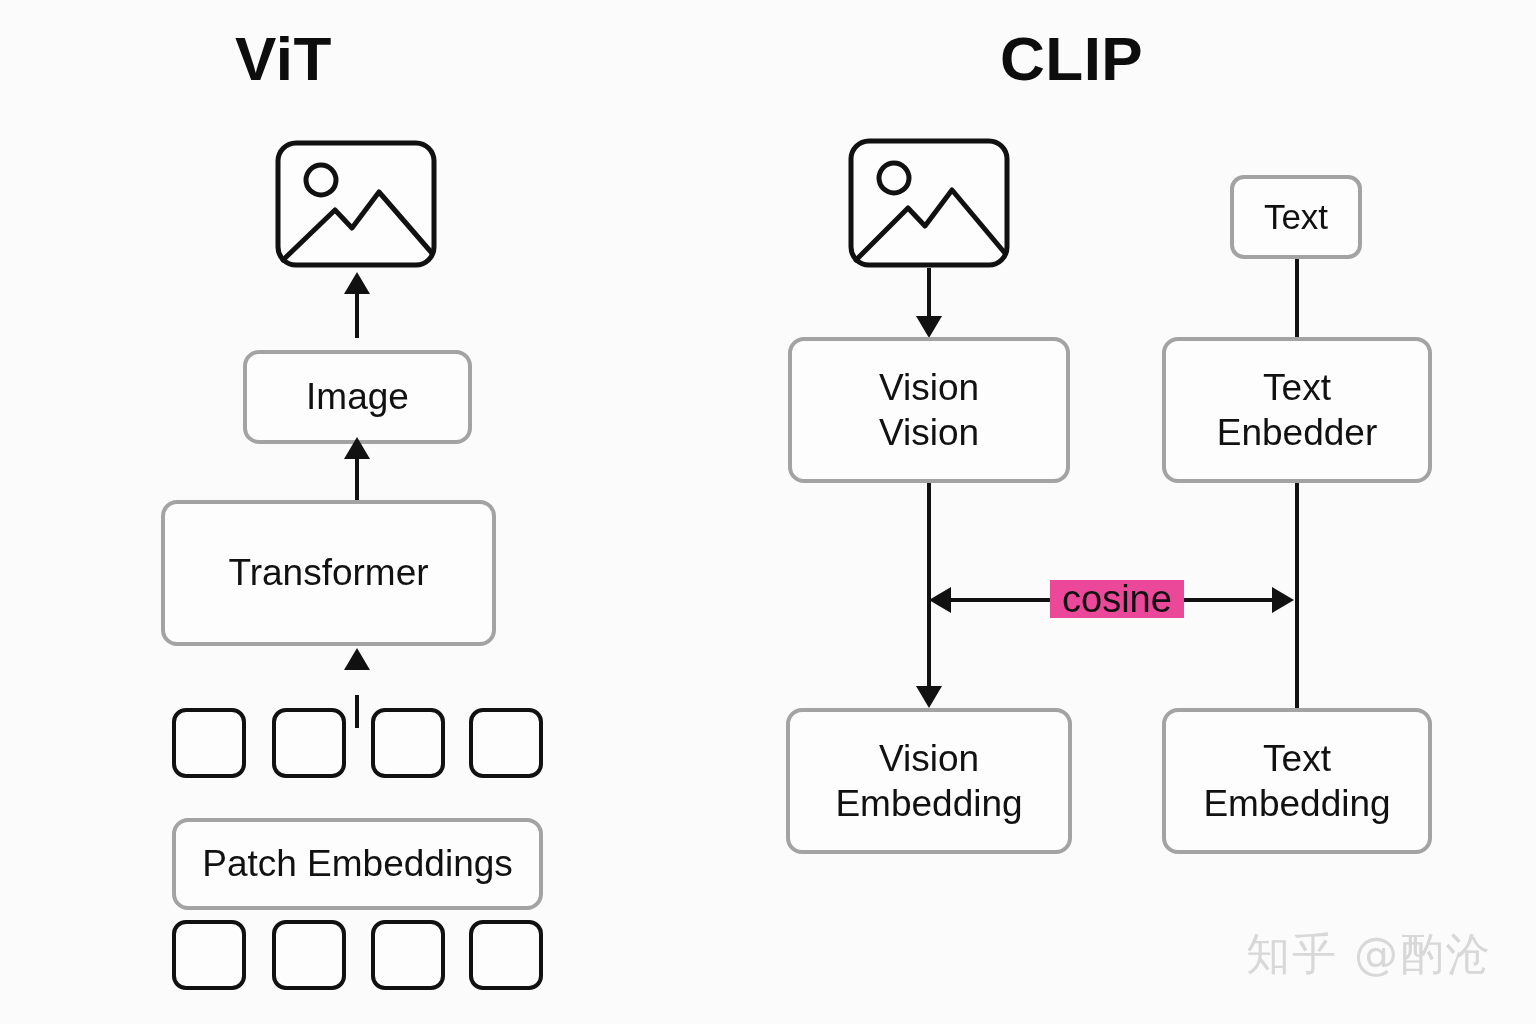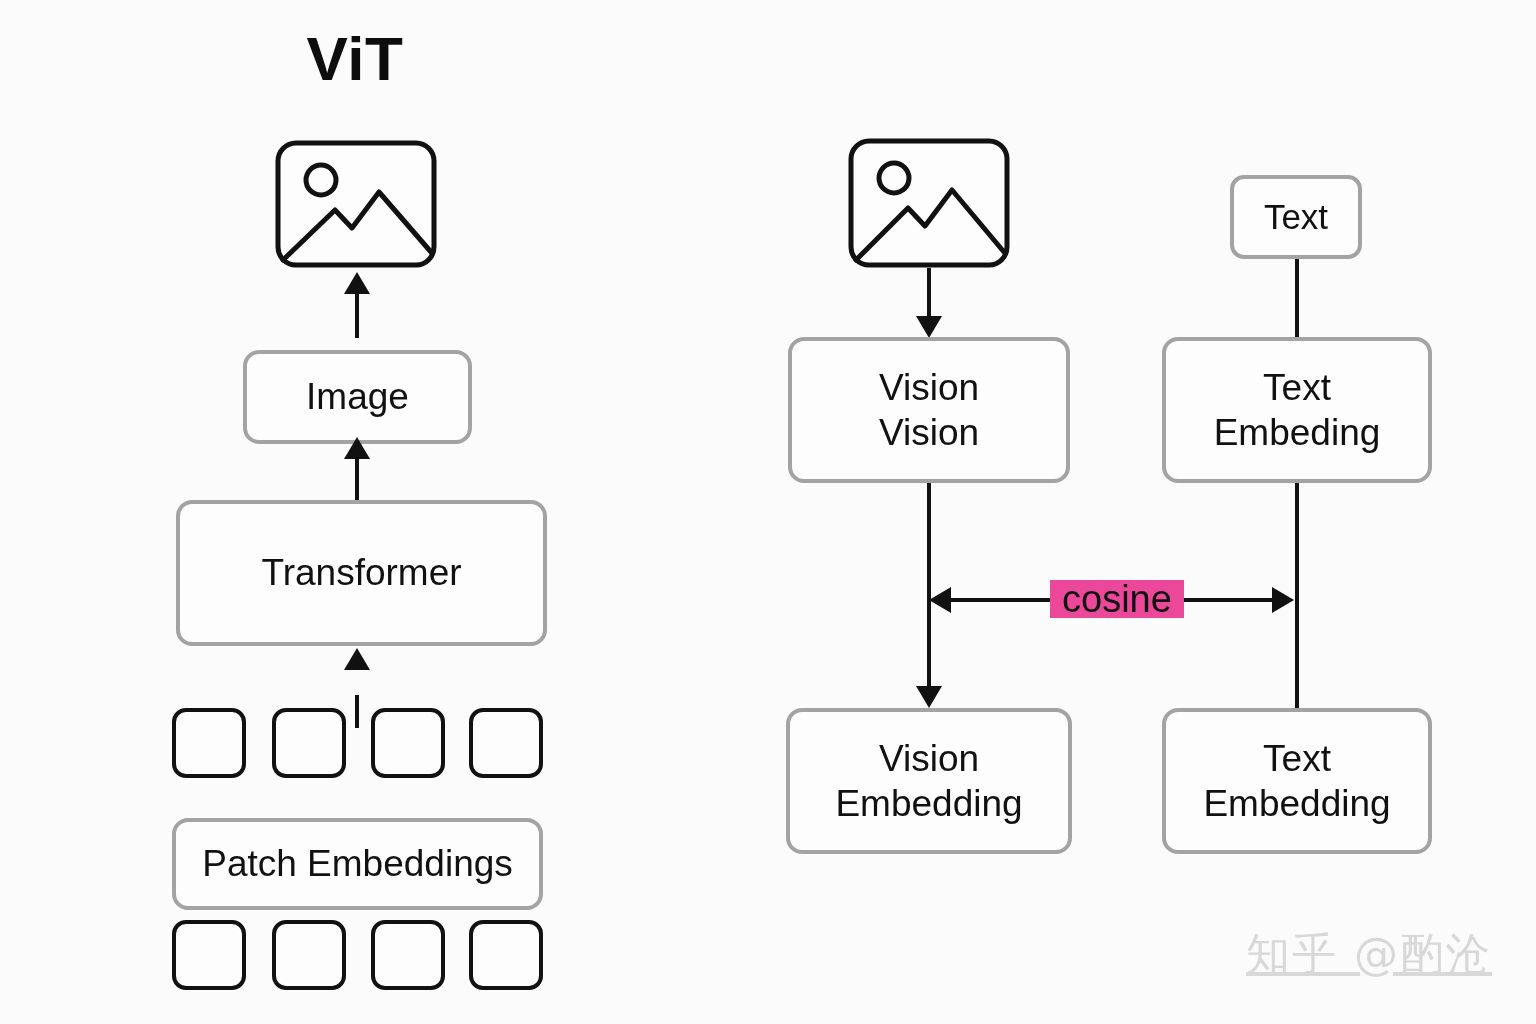--- a/index.html
+++ b/index.html
@@ -22,21 +22,20 @@
     background: #fbfbfb;
   }
 
   
   .title {
     position: absolute;
     font-size: 62px;
     font-weight: 700;
     letter-spacing: 0.5px;
     color: #0d0d0d;
-    text-align: center;
     white-space: nowrap;
     line-height: 1;
   }
 
   .node {
     position: absolute;
     box-sizing: border-box;
     border: 4px solid #a3a3a3;
     border-radius: 16px;
     background: #fdfdfd;
@@ -135,40 +134,41 @@
     letter-spacing: 2px;
     font-family: "DejaVu Sans", sans-serif;
   }
 </style>
 </head>
 <body>
 
 <div id="canvas">
 
   <div class="title" style="left:235px; top:28px; width:240px;">ViT</div>
+  <div class="title" style="left:1000px; top:28px; width:280px;">CLIP</div>
 
   <div class="img-icon" style="left:275px; top:140px; width:162px; height:128px;">
     <svg viewBox="0 0 162 128" xmlns="http://www.w3.org/2000/svg">
       <rect x="3" y="3" width="156" height="122" rx="18" ry="18" fill="#fdfdfd" stroke="#111111" stroke-width="5"></rect>
       <circle cx="46" cy="40" r="15" fill="none" stroke="#111111" stroke-width="5"></circle>
       <path d="M 8 120 L 60 70 L 77 88 L 104 52 L 156 112" fill="none" stroke="#111111" stroke-width="5" stroke-linejoin="round" stroke-linecap="round"></path>
     </svg>
   </div>
 
   <div class="vline" style="left:355px; top:290px; height:48px;"></div>
   <div class="arrow-up" style="left:344px; top:272px;"></div>
 
   <div class="node" style="left:243px; top:340px; width:229px; height:94px;margin-top:10px;">
     <span>Image</span>
   </div>
 
   <div class="vline" style="left:355px; top:455px; height:45px;"></div>
   <div class="arrow-up" style="left:344px; top:437px;"></div>
 
-  <div class="node" style="left:176px; top:500px; width:371px; height:146px; flex-direction:row;">
+  <div class="node" style="left:161px; top:500px; width:335px; height:146px; flex-direction:row;">
     <span>Transformer</span>
   </div>
 
   <div class="vline" style="left:355px; top:695px; height:33px;"></div>
   <div class="arrow-up" style="left:344px; top:648px;"></div>
 
   <div class="patch" style="left:172px; top:708px; width:74px; height:70px;"></div>
   <div class="patch" style="left:272px; top:708px; width:74px; height:70px;"></div>
   <div class="patch" style="left:371px; top:708px; width:74px; height:70px;"></div>
   <div class="patch" style="left:469px; top:708px; width:74px; height:70px;"></div>
@@ -199,21 +199,21 @@
 
   <div class="vline" style="left:1295px; top:259px; height:80px;"></div>
 
   <div class="node" style="left:788px; top:337px; width:282px; height:146px; flex-direction:column;">
     <span>Vision</span>
     <span>Vision</span>
   </div>
 
   <div class="node" style="left:1162px; top:337px; width:270px; height:146px; flex-direction:column;">
     <span>Text</span>
-    <span>Embeding</span>
+    <span>Enbedder</span>
   </div>
 
   <div class="vline" style="left:927px; top:483px; height:205px;"></div>
   <div class="arrow-down" style="left:916px; top:686px;"></div>
 
   <div class="vline" style="left:1295px; top:483px; height:226px;"></div>
 
   <div class="hline" style="left:935px; top:598px; width:355px;"></div>
   <div class="arrow-left" style="left:929px; top:587px;"></div>
   <div class="arrow-right" style="left:1272px; top:587px;"></div>
@@ -222,15 +222,15 @@
   <div class="node" style="left:786px; top:708px; width:286px; height:146px; flex-direction:column;">
     <span>Vision</span>
     <span>Embedding</span>
   </div>
 
   <div class="node" style="left:1162px; top:708px; width:270px; height:146px; flex-direction:column;">
     <span>Text</span>
     <span>Embedding</span>
   </div>
 
-  <div class="watermark" style="left:1246px; top:925px;text-decoration:underline;">知乎 @酌沧</div>
+  <div class="watermark" style="left:1246px; top:925px;">知乎 @酌沧</div>
 
 </div>
 
 </body></html>

